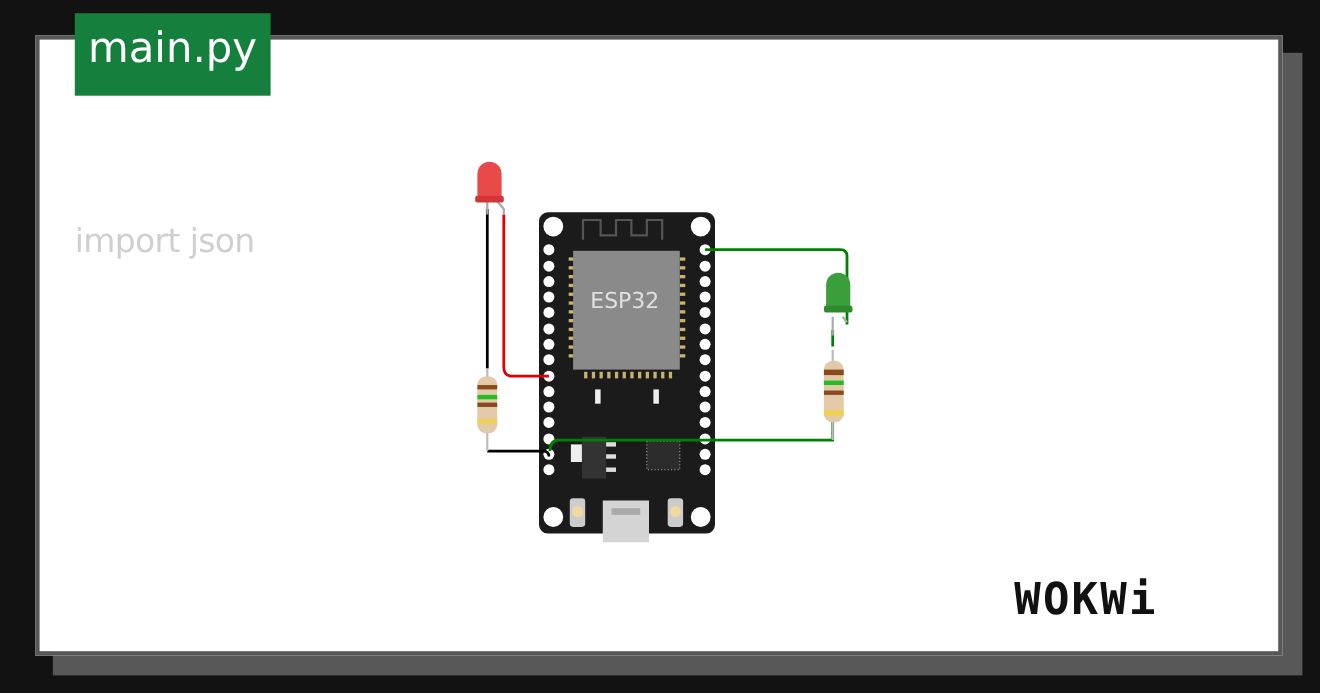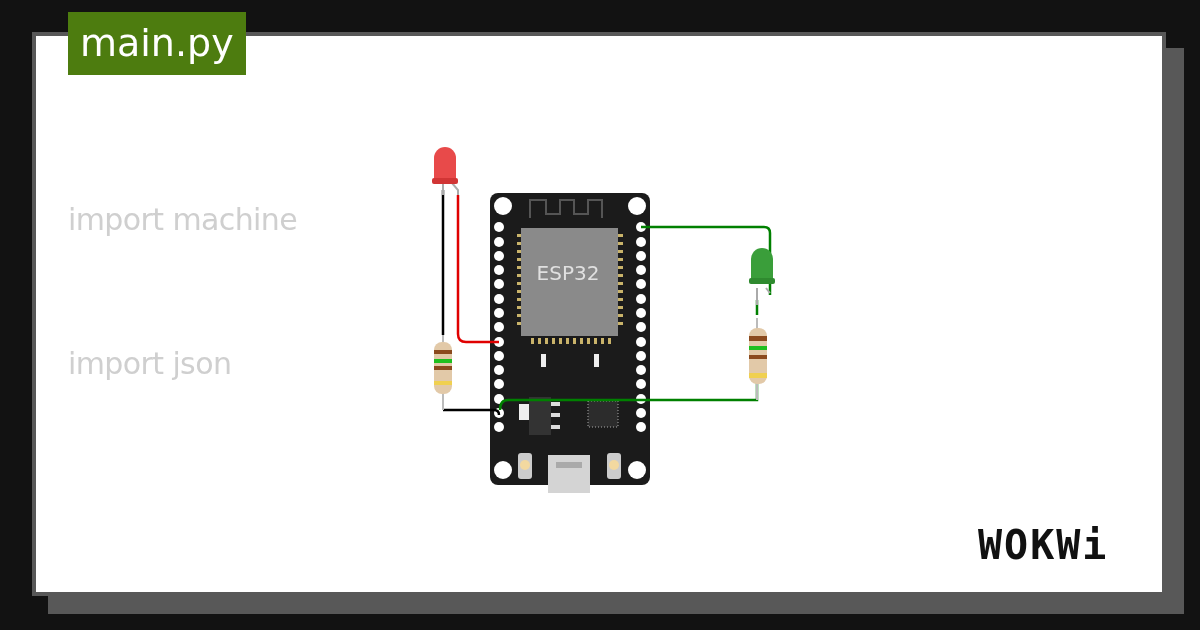--- a/index.html
+++ b/index.html
@@ -8,48 +8,47 @@
     font-family: "DejaVu Sans", sans-serif;
   }
   .shadow {
     position:absolute; left:48px; top:48px; width:1136px; height:566px; background:#585858;
   }
   .card {
     position:absolute; left:32px; top:32px; width:1134px; height:564px;
     background:#ffffff; border:4px solid #585858; box-sizing:border-box;
   }
   .tab {
-    position:absolute; left:68px; top:12px; height:63px; padding:0 12px;
-    background:#4d7c0f; color:#ffffff; font-size:38px; line-height:63px;
+    position:absolute; left:68px; top:12px; height:75px; padding:0 12px;
+    background:#15803d; color:#ffffff; font-size:38px; line-height:63px;
     box-sizing:border-box;
   }
   .code {
     position:absolute; left:68px; top:100px; margin:0;
     color:#cfcfcf; font-size:30px; line-height:48px; white-space:pre;
     font-family: "DejaVu Sans", sans-serif; letter-spacing:-0.6px;
   }
   .code .line { display:block; height:48px; }
   .diagram { position:absolute; left:0; top:0; }
   .logo {
-    position:absolute; left:978px; top:522px; font-size:40px; font-weight:bold;
+    position:absolute; left:922px; top:522px; font-size:40px; font-weight:bold;
     color:#111; letter-spacing:2px; font-family:"DejaVu Sans Mono", monospace;
   }
 </style>
 </head>
 <body>
 
 <div class="shadow"></div>
 <div class="card"></div>
 
 <div class="tab">
   <span>main.py</span>
 </div>
 
 <div class="code">
-  <span class="line">import machine</span>
   <span class="line">import json</span>
   
   
   
   
   
   
 </div>
 
 <svg class="diagram" width="1200" height="630">

